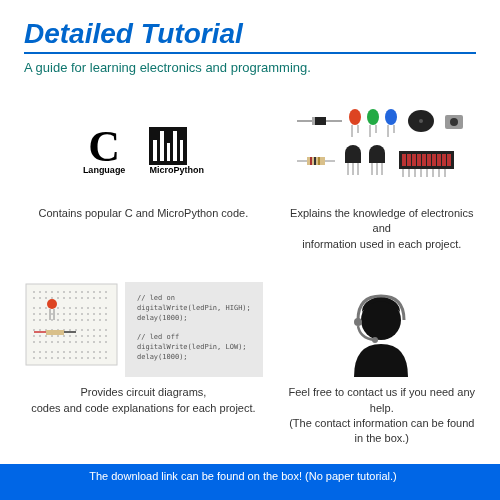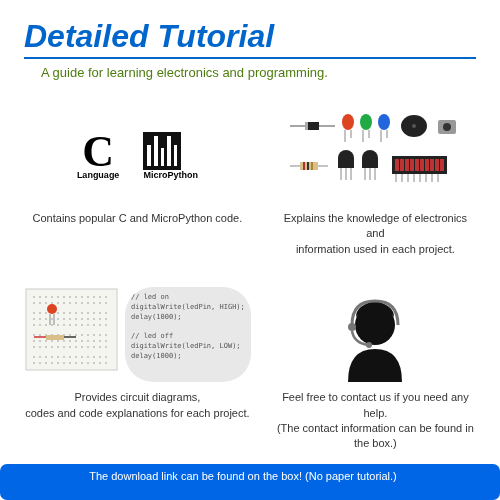--- a/index.html
+++ b/index.html
@@ -8,34 +8,33 @@
     height: 500px;
     font-family: Arial, sans-serif;
     background: #fff;
     position: relative;
     overflow: hidden;
   }
   .header {
     padding: 18px 24px 8px 24px;
   }
   .title {
-    font-size: 32px;
+    font-size: 28px;
     font-style: italic;
     font-weight: bold;
     color: #0066cc;
     border-bottom: 2px solid #0066cc;
     display: inline-block;
     width: 100%;
     padding-bottom: 2px;
   }
   .subtitle {
     font-size: 13px;
-    color: #4d7c0f;
+    color: #0f766e;
     margin-top: 6px;
-    margin-left: 17px;
   }
   .grid {
     display: grid;
     grid-template-columns: 1fr 1fr;
     padding: 20px 24px 10px 24px;
     gap: 30px 24px;
   }
   .cell {
     text-align: center;
   }
@@ -54,21 +53,20 @@
   .footer {
     position: absolute;
     bottom: 0;
     left: 0;
     right: 0;
     background: #0066e6;
     color: #fff;
     font-size: 11px;
     text-align: center;
     padding: 6px 14px 18px 0;
-    border-radius: 7px;
   }
   
   .lang-row {
     display: flex;
     gap: 24px;
     align-items: flex-end;
     justify-content: center;
   }
   .lang-c {
     text-align: center;
@@ -105,25 +103,24 @@
     gap: 6px;
     align-items: stretch;
     justify-content: center;
   }
   .bb svg { width: 95px; height: 85px; }
   .code-box {
     background: #e8e8e8;
     font-family: monospace;
     font-size: 7px;
     text-align: left;
-    padding: 6px;
+    padding: 12px;
     white-space: pre;
     line-height: 1.4;
     color: #555;
-    border-radius: 28px;
   }
   
   .person svg { width: 95px; height: 95px; }
 </style>
 </head>
 <body>
 
 <div class="header">
   <div class="title">Detailed Tutorial</div>
   <div class="subtitle">A guide for learning electronics and programming.</div>

